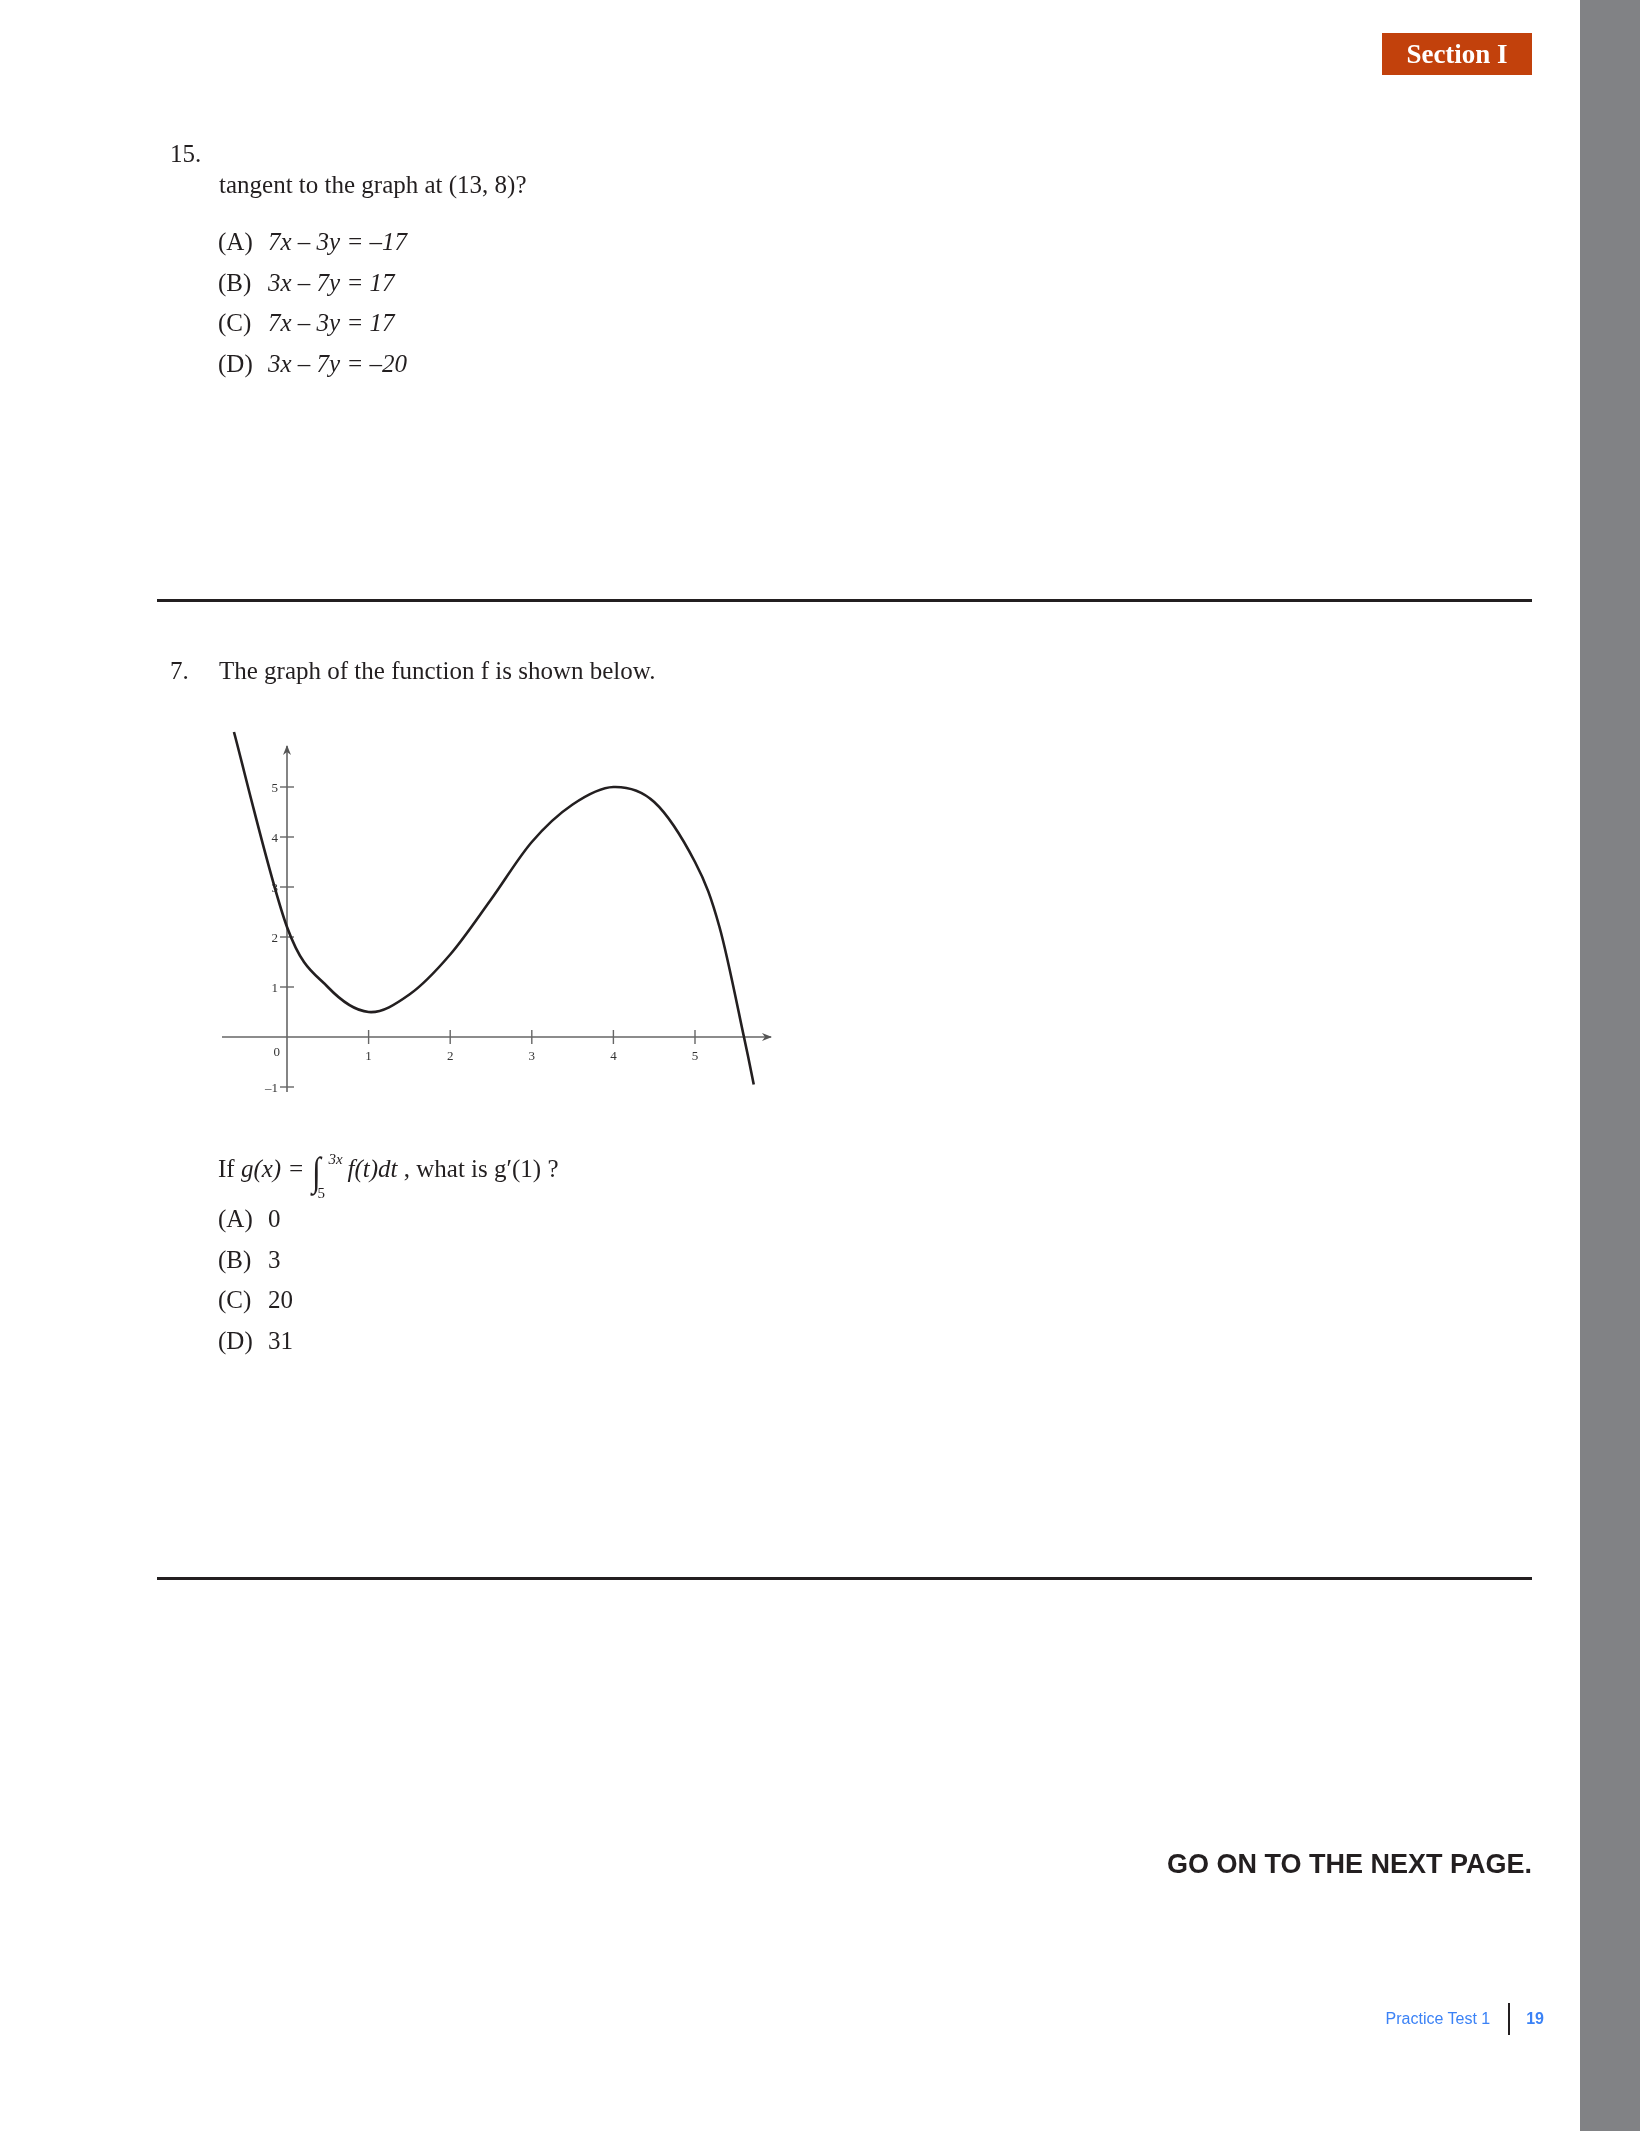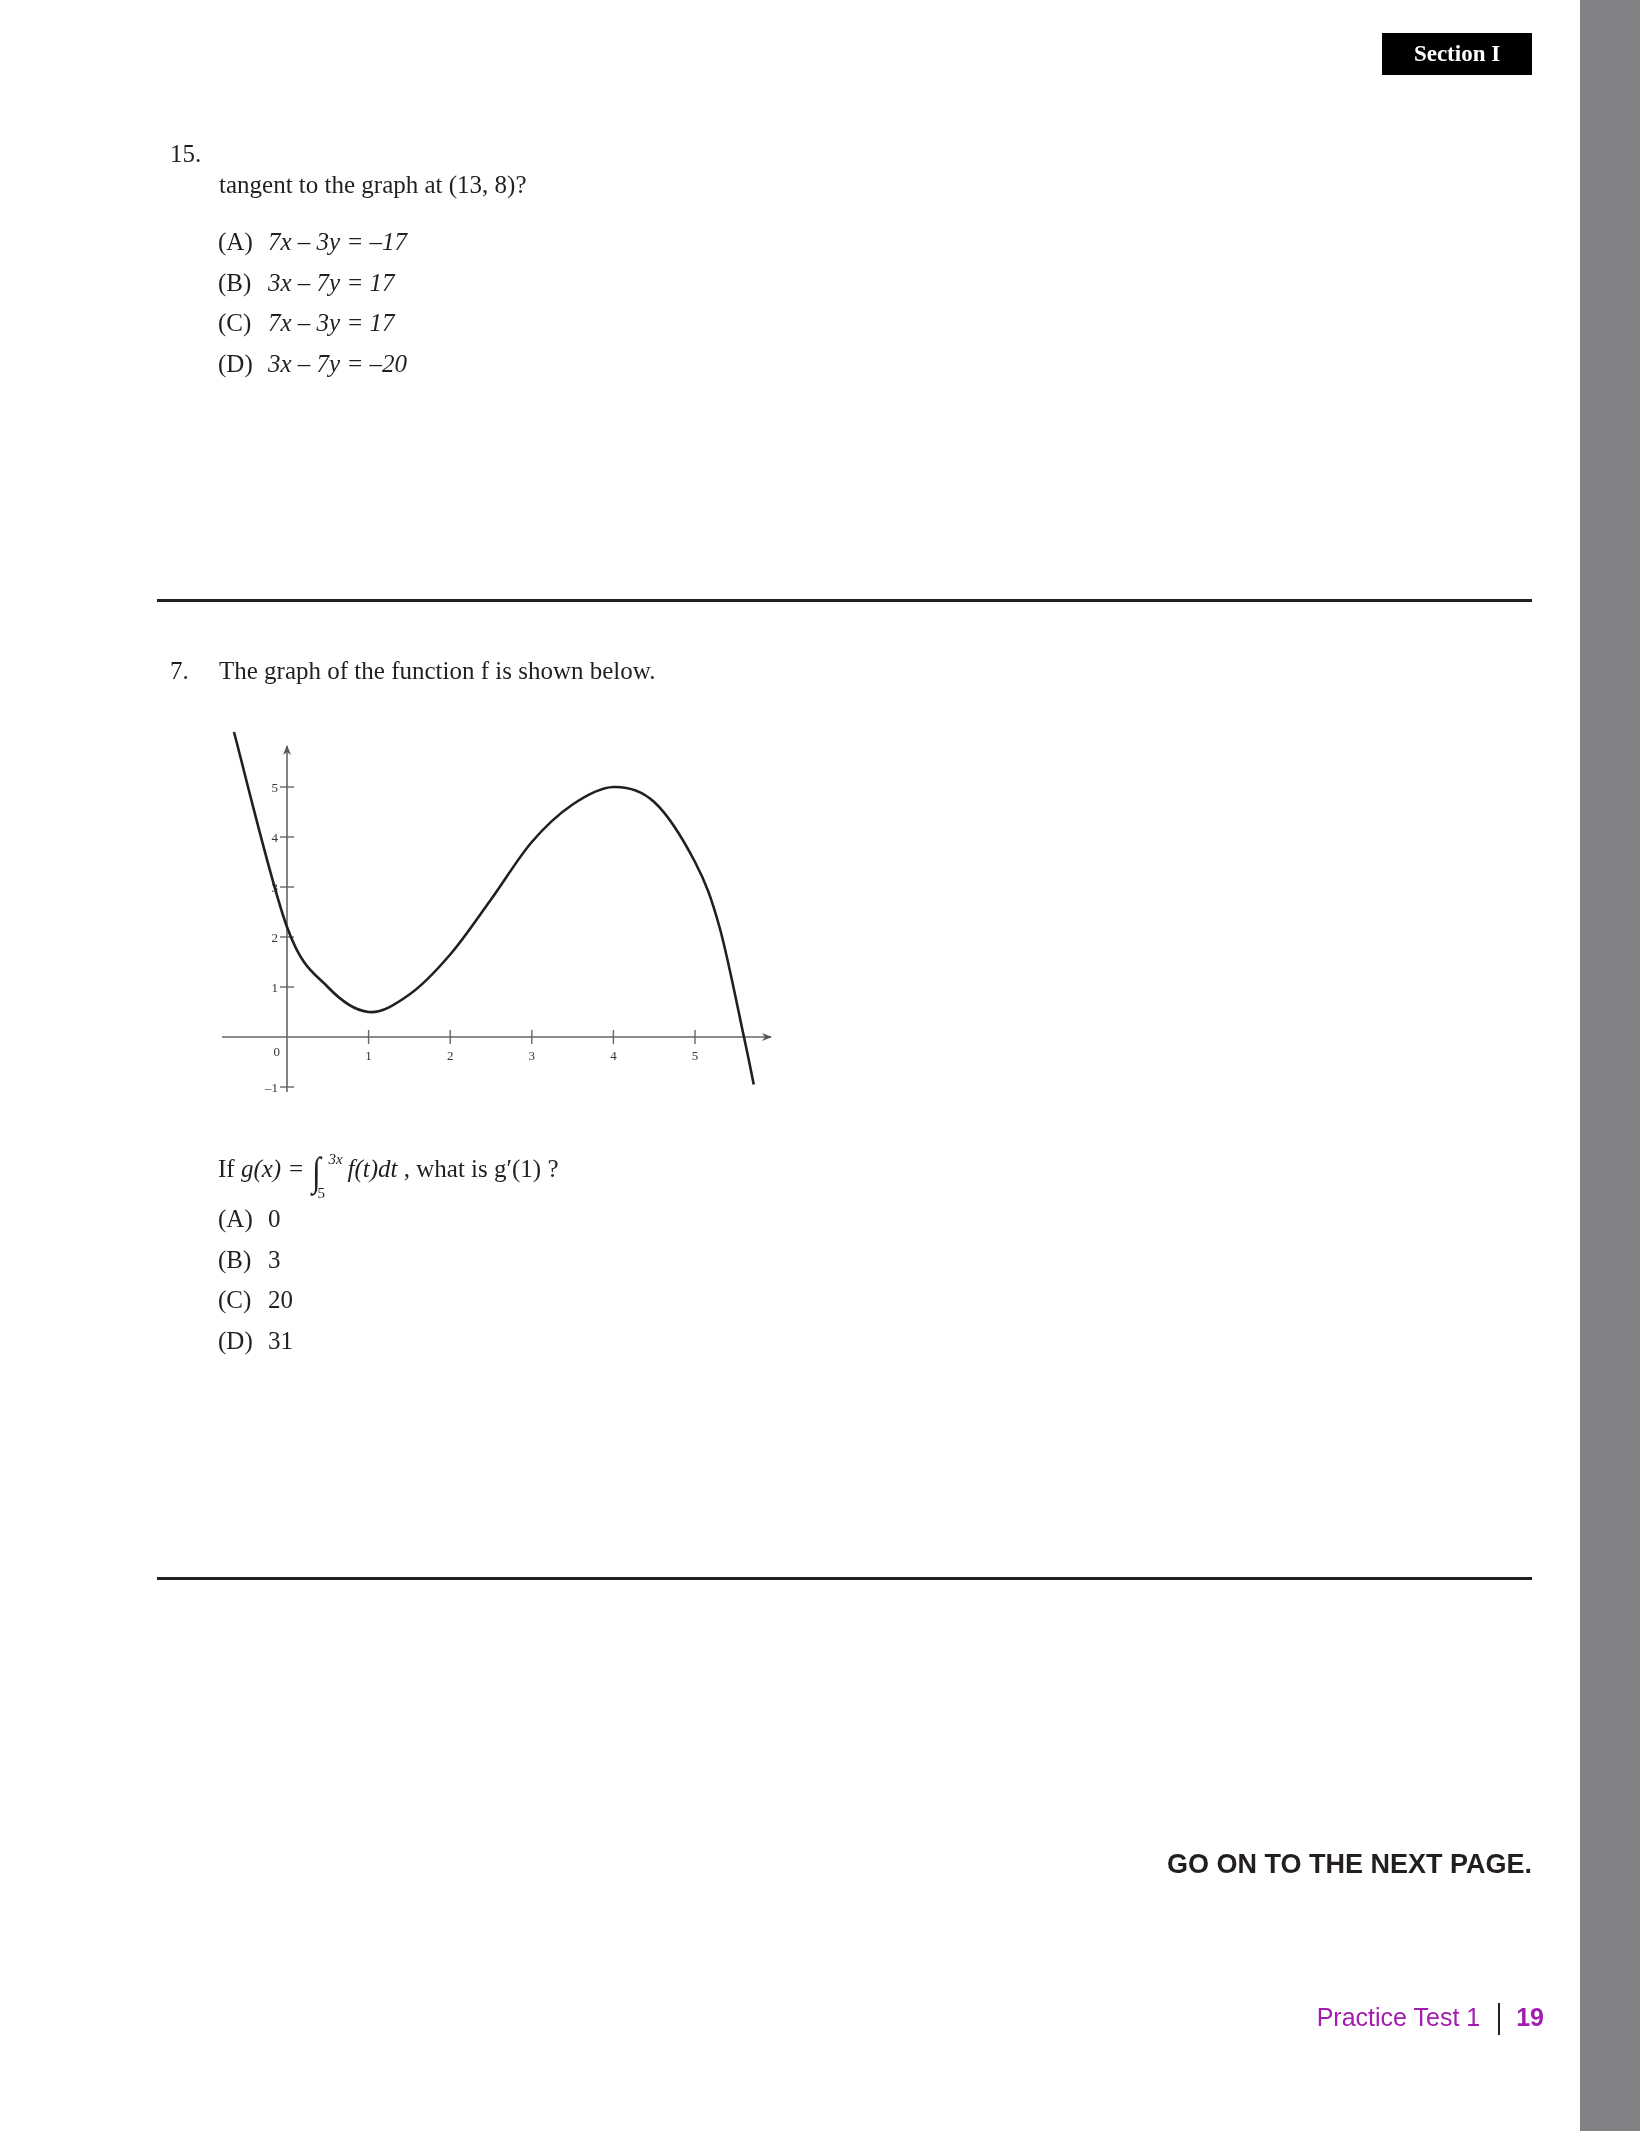--- a/index.html
+++ b/index.html
@@ -4,41 +4,41 @@
 <style>
   html, body { margin: 0; padding: 0; }
   body {
     width: 1640px; height: 2131px; position: relative; overflow: hidden;
     background: #ffffff; color: #231f20;
     font-family: "Liberation Serif", "DejaVu Serif", serif;
   }
   .side-bar { position: absolute; left: 1580px; top: 0; width: 60px; height: 2131px; background: #818285; }
   .section-badge {
     position: absolute; left: 1382px; top: 33px; width: 150px; height: 42px;
-    background: #000000; color: #ffffff; font-weight: bold; font-size: 23px;
+    background: #c2410c; color: #ffffff; font-weight: bold; font-size: 27px;
     display: flex; align-items: center; justify-content: center;
   }
   .q-line { position: absolute; font-size: 25px; white-space: nowrap; line-height: 30px; }
   .q-num { position: absolute; left: 170px; }
   .q-text { position: absolute; left: 219px; }
   .opt { position: absolute; left: 218px; font-size: 25px; line-height: 30px; white-space: nowrap; }
   .opt .lbl { display: inline-block; width: 50px; }
   i { font-style: italic; }
   .divider { position: absolute; left: 157px; width: 1375px; height: 3px; background: #231f20; }
   .graph { position: absolute; left: 0; top: 0; }
   .integral-line { position: absolute; left: 218px; top: 1147px; font-size: 25px; line-height: 40px; white-space: nowrap; }
   .int-sign { font-size: 40px; font-style: italic; display: inline-block; transform: scaleX(0.8); vertical-align: -8px; }
   .limits { display: inline-block; position: relative; width: 26px; height: 40px; vertical-align: -10px; }
   .limits .up { position: absolute; left: 0; top: -8px; font-size: 15px; margin-left: 7px; }
   .limits .lo { position: absolute; left: -4px; top: 26px; font-size: 15px; }
   .go-next {
     position: absolute; right: 108px; top: 1849px; font-family: "Liberation Sans", "DejaVu Sans", sans-serif;
     font-weight: bold; font-size: 27px; color: #231f20;
   }
-  .footer { position: absolute; right: 96px; top: 2003px; font-family: "Liberation Sans", "DejaVu Sans", sans-serif; font-size: 25px; display: flex; align-items: flex-start; color: #a21caf; }
+  .footer { position: absolute; right: 96px; top: 2003px; font-family: "Liberation Sans", "DejaVu Sans", sans-serif; font-size: 16px; display: flex; align-items: center; color: #3b82f6; }
   .footer .sep { display: inline-block; width: 2px; height: 32px; background: #231f20; margin: 0 16px 0 18px; }
   .footer .page { font-weight: bold; }
 </style>
 </head>
 <body>
 
 <div class="side-bar"></div>
 
 <div class="section-badge">Section I</div>
 

